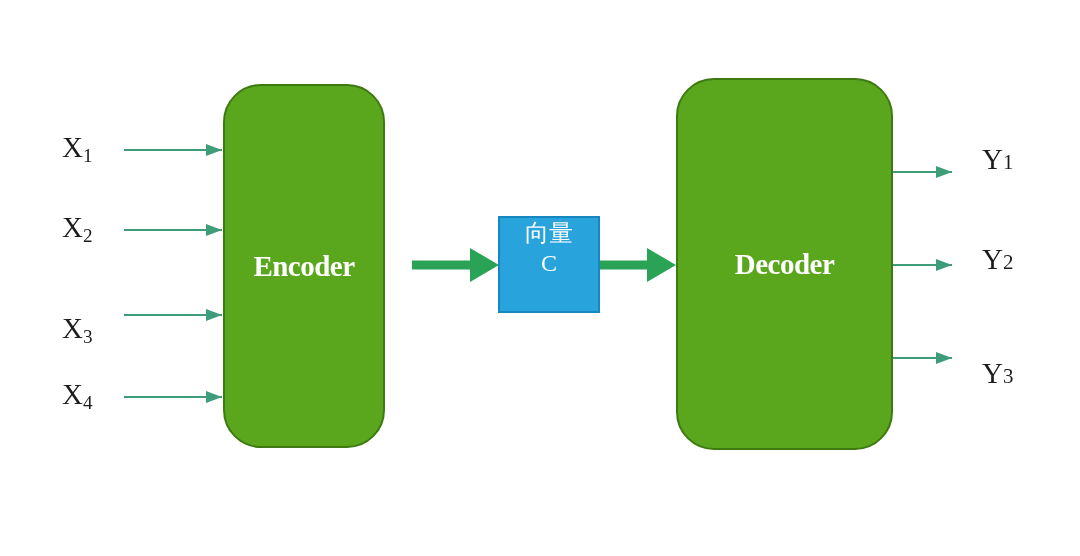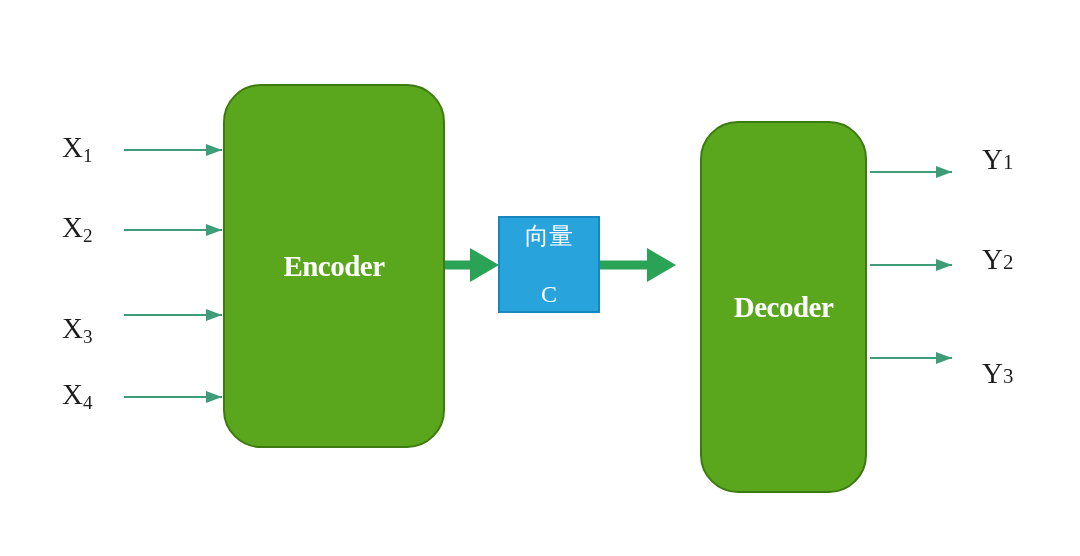--- a/index.html
+++ b/index.html
@@ -44,37 +44,35 @@
     border: 2px solid var(--block-green-border);
     border-radius: 38px;
     display: flex;
     align-items: center;
     justify-content: center;
     color: var(--block-text);
     font-size: 29px;
     font-weight: bold;
     letter-spacing: -0.5px;
   }
-  .block.encoder { left: 223px; top: 84px;  width: 222px; height: 364px; }
-  .block.decoder { left: 700px; top: 78px;  width: 167px; height: 372px; margin-top: 43px; }
+  .block.encoder { left: 223px; top: 84px;  width: 162px; height: 364px; }
+  .block.decoder { left: 676px; top: 78px;  width: 217px; height: 372px; }
   .context-box {
     position: absolute;
     z-index: 2;
     left: 498px; top: 216px;
     width: 102px; height: 97px;
     background: var(--context-blue);
     border: 2px solid var(--context-blue-border);
     display: flex;
     flex-direction: column;
     align-items: center;
-    justify-content: center;
     color: var(--block-text);
     font-size: 24px;
     line-height: 1.25;
-    gap: 28px;
   }
   .io-label {
     position: absolute;
     z-index: 2;
     color: var(--label-text);
     font-size: 29px;
     transform: translateY(-53%);
     white-space: nowrap;
   }
   .io-label .sub-lowered {

